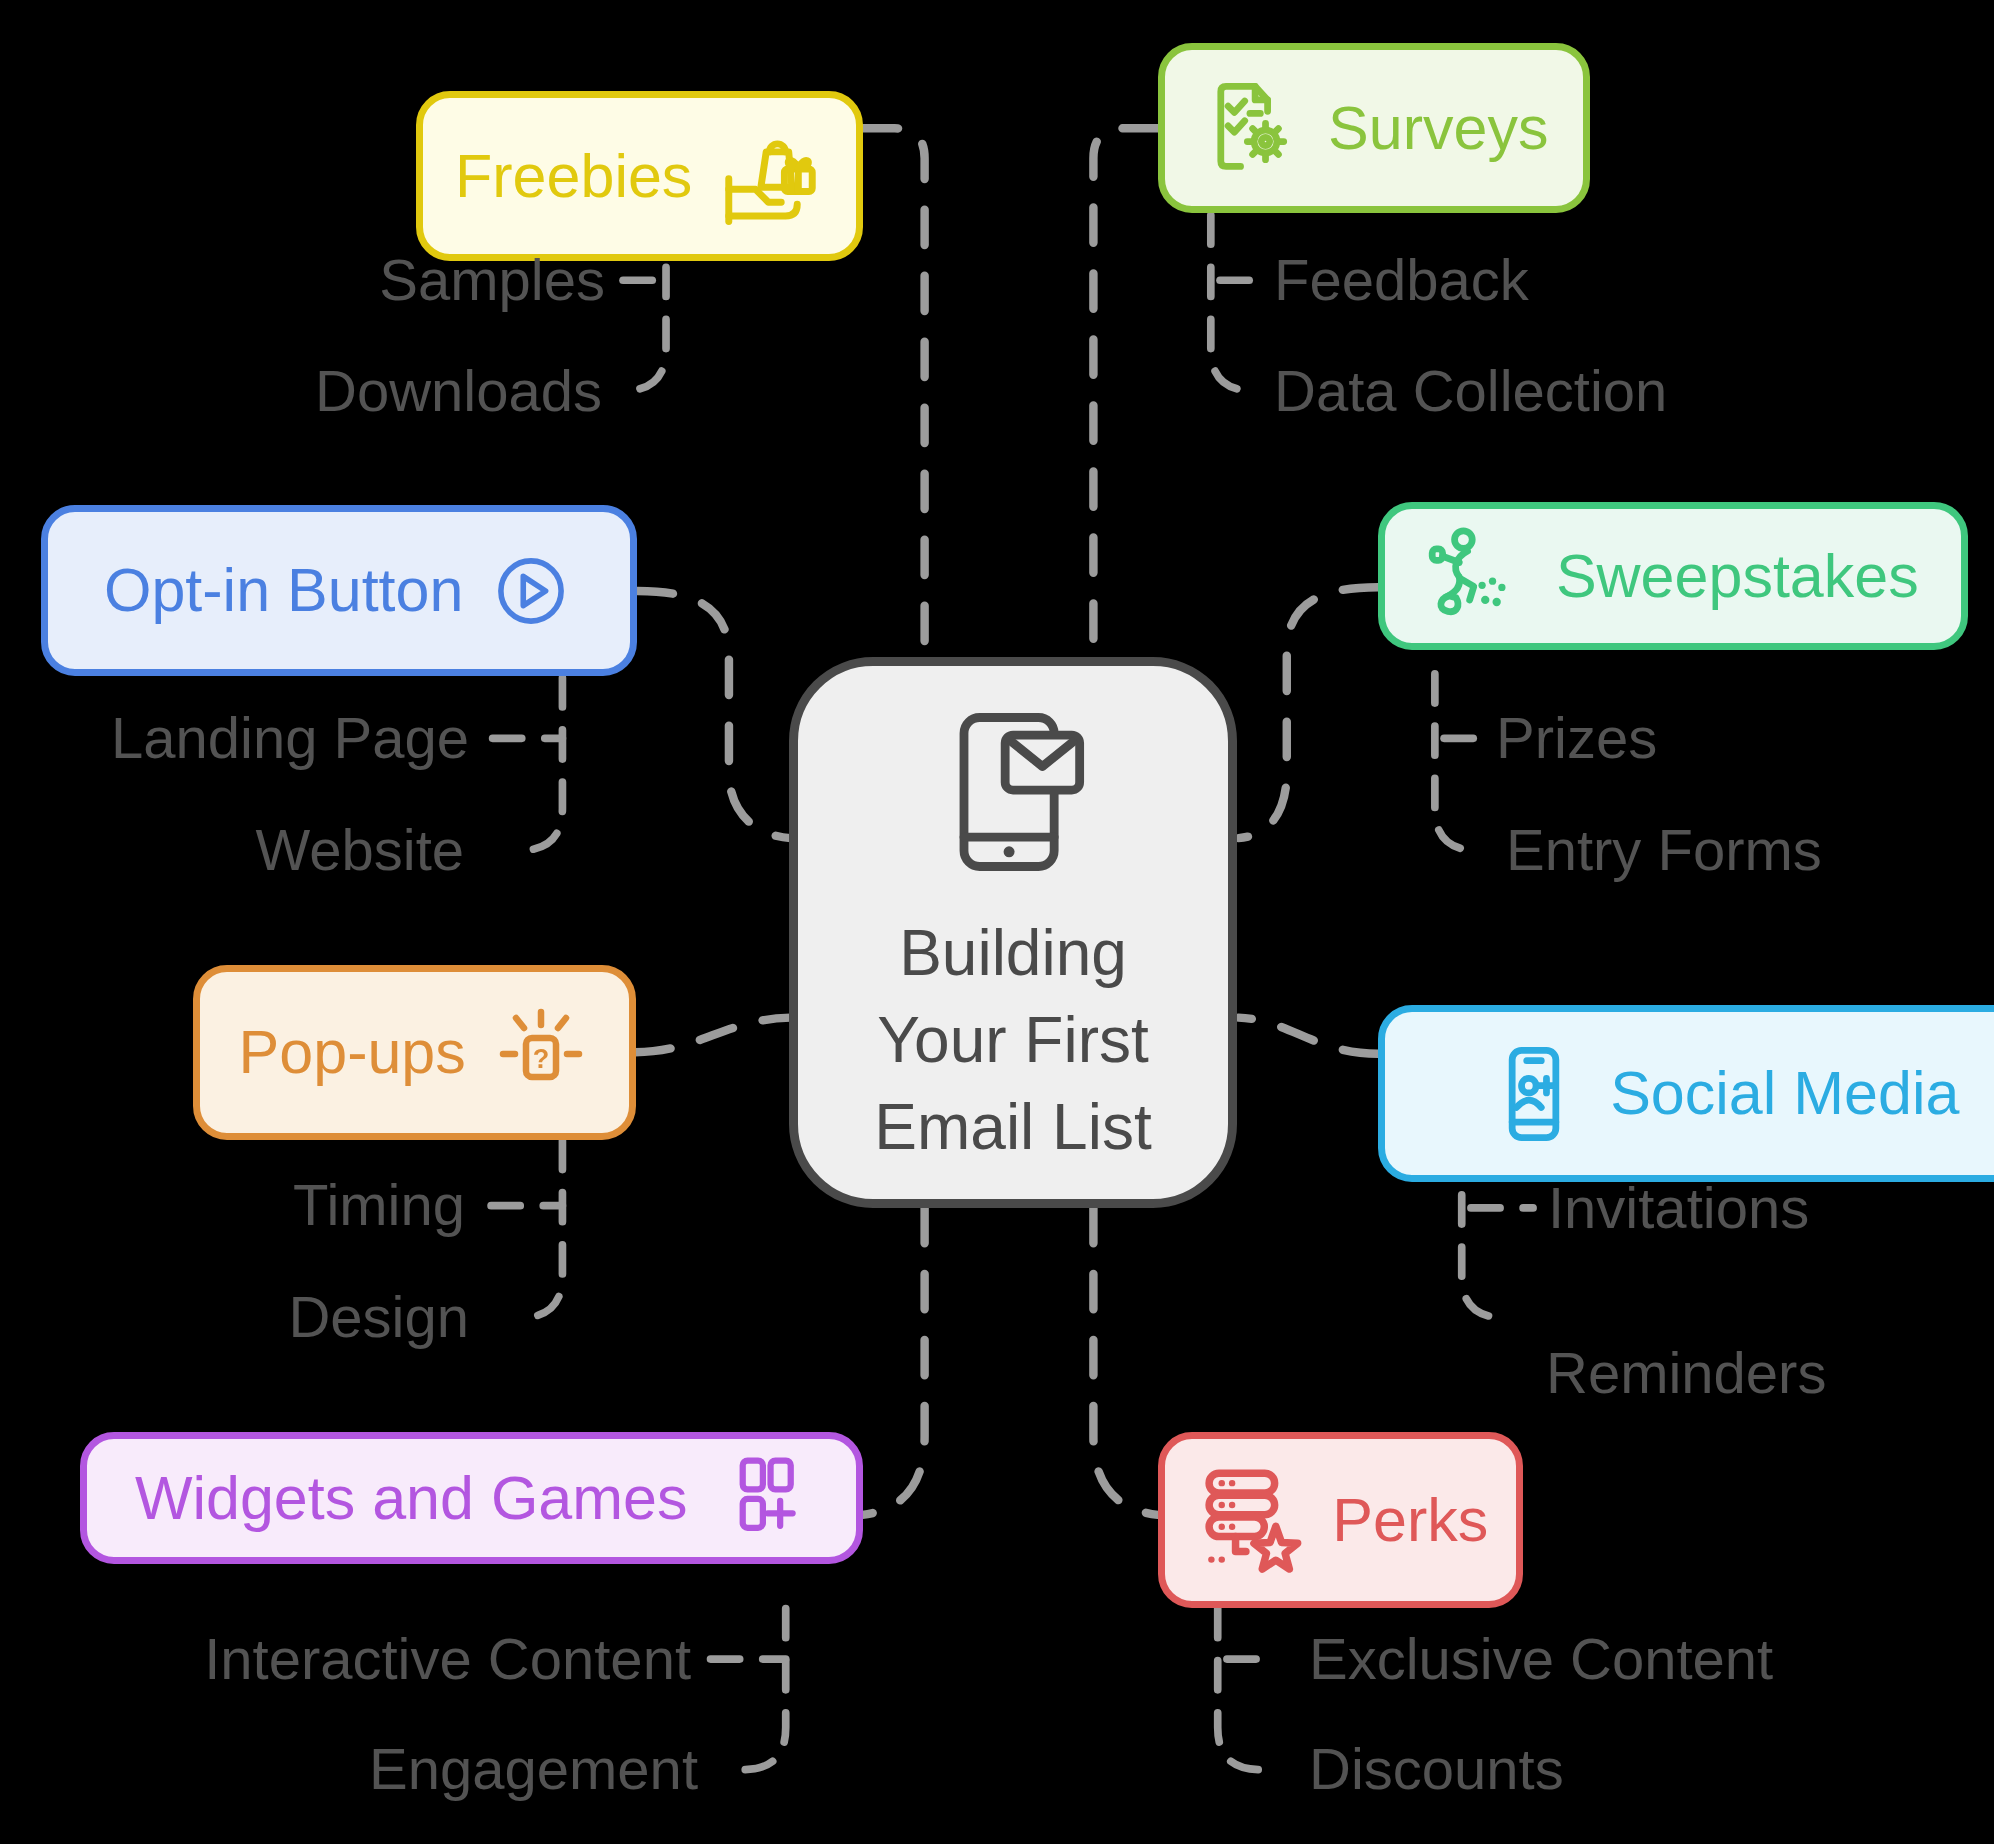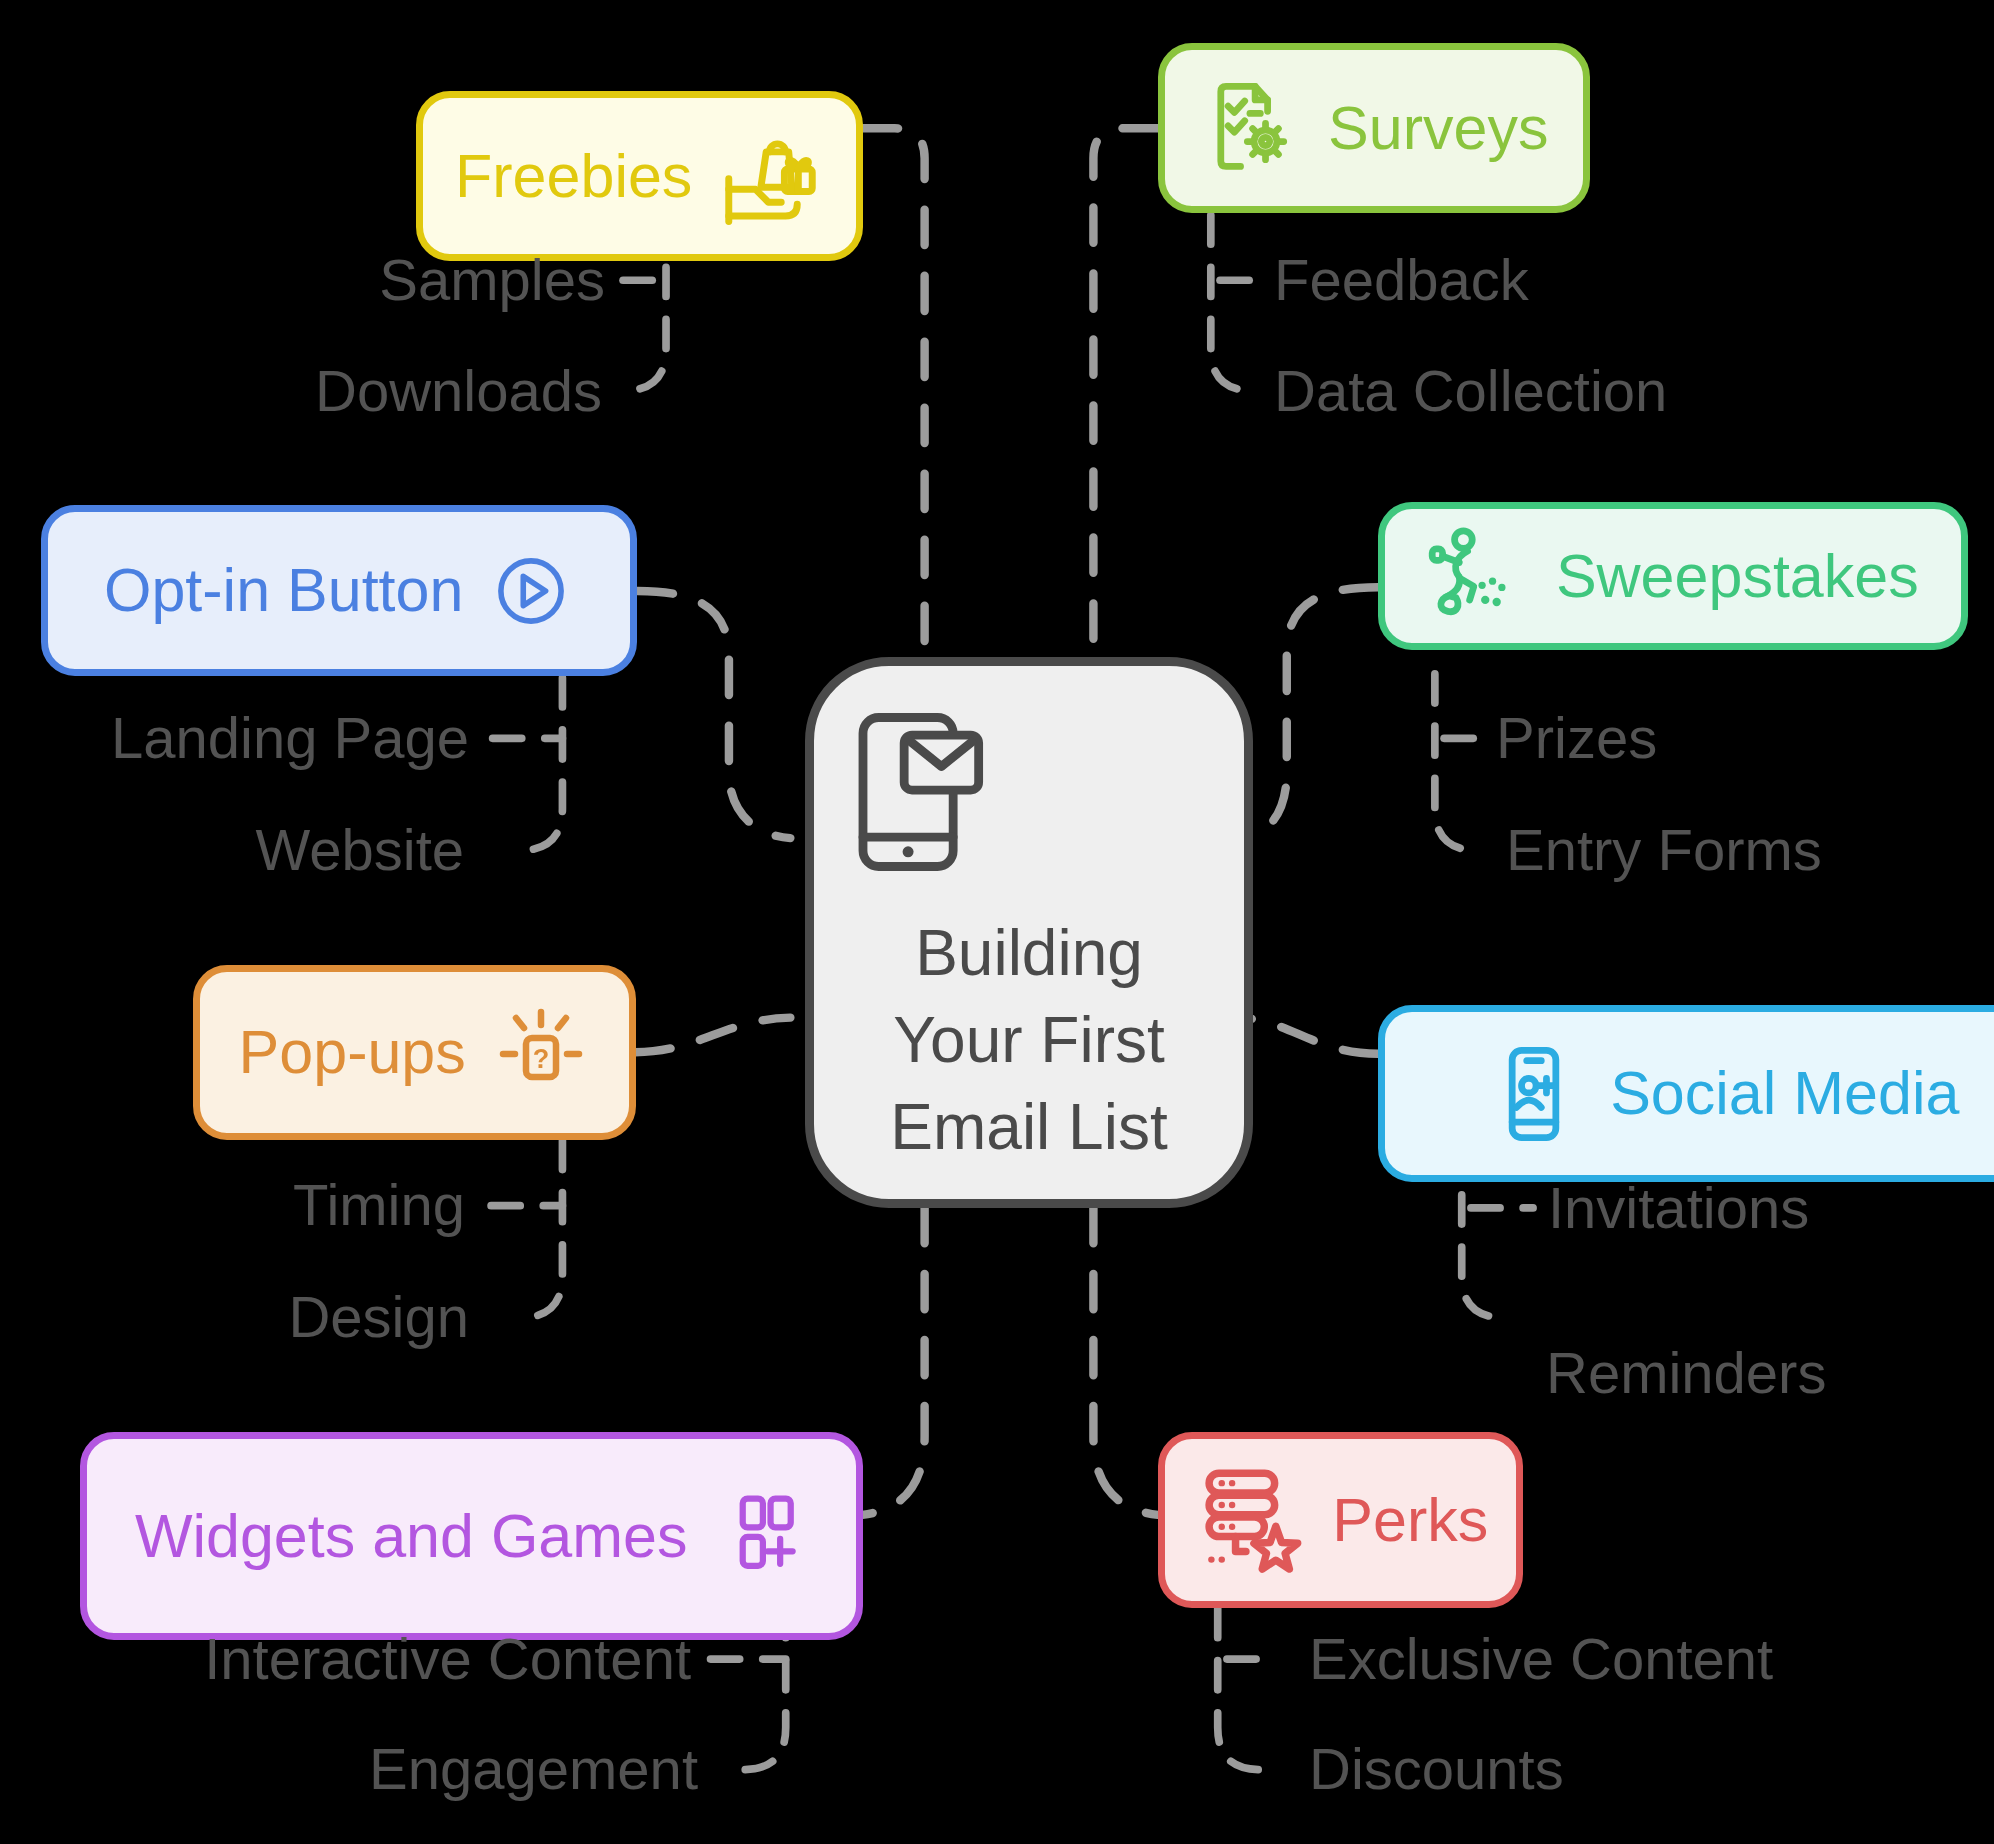--- a/index.html
+++ b/index.html
@@ -25,27 +25,27 @@
   .icon-stroke *{stroke:currentColor;fill:none;stroke-width:6.5;stroke-linecap:round;stroke-linejoin:round;}
   .icon-stroke .fill{fill:currentColor;stroke:none;}
   .icon-stroke text{stroke:none;fill:currentColor;font-family:"Liberation Sans",sans-serif;font-weight:bold;}
 
   #node-freebies   {left:416px;  top:43px;   width:447px;  height:170px;margin-top:48px;}
   #node-surveys    {left:1158px; top:43px;   width:432px;  height:170px;}
   #node-optin      {left:41px;   top:505px;  width:596px;  height:171px;}
   #node-sweepstakes{left:1378px; top:502px;  width:590px;  height:148px;}
   #node-popups     {left:193px;  top:965px; width:443px;  height:175px;}
   #node-social     {left:1378px; top:965px; width:685px;  height:177px;margin-top:40px;}
-  #node-widgets    {left:80px;  top:1432px; width:783px; height:208px;}
+  #node-widgets    {left:80px;  top:1432px; width:783px; height:132px;}
   #node-perks      {left:1158px; top:1432px; width:365px;  height:176px;}
 
   .central{
     position:absolute;left:789px;top:657px;width:448px;height:551px;
     border:9.2px solid;border-radius:84px;box-sizing:border-box;
-    display:flex;flex-direction:column;justify-content:center;margin-left:16px;
+    display:flex;flex-direction:column;align-items:center;justify-content:center;
   }
   .central-icon svg{display:block;}
   .central-icon *{stroke:currentColor;fill:none;stroke-width:4.5;stroke-linecap:round;stroke-linejoin:round;}
   .central-icon .fill{fill:currentColor;stroke:none;}
   .central-icon .envelope{fill:var(--central-bg,#EFEFEF);}
   .central-title{font-size:64px;line-height:1.36;text-align:center;margin-top:20px;}
 
   .sublabel{
     position:absolute;font-size:58px;line-height:1;white-space:nowrap;
     transform:translateY(-50%);

